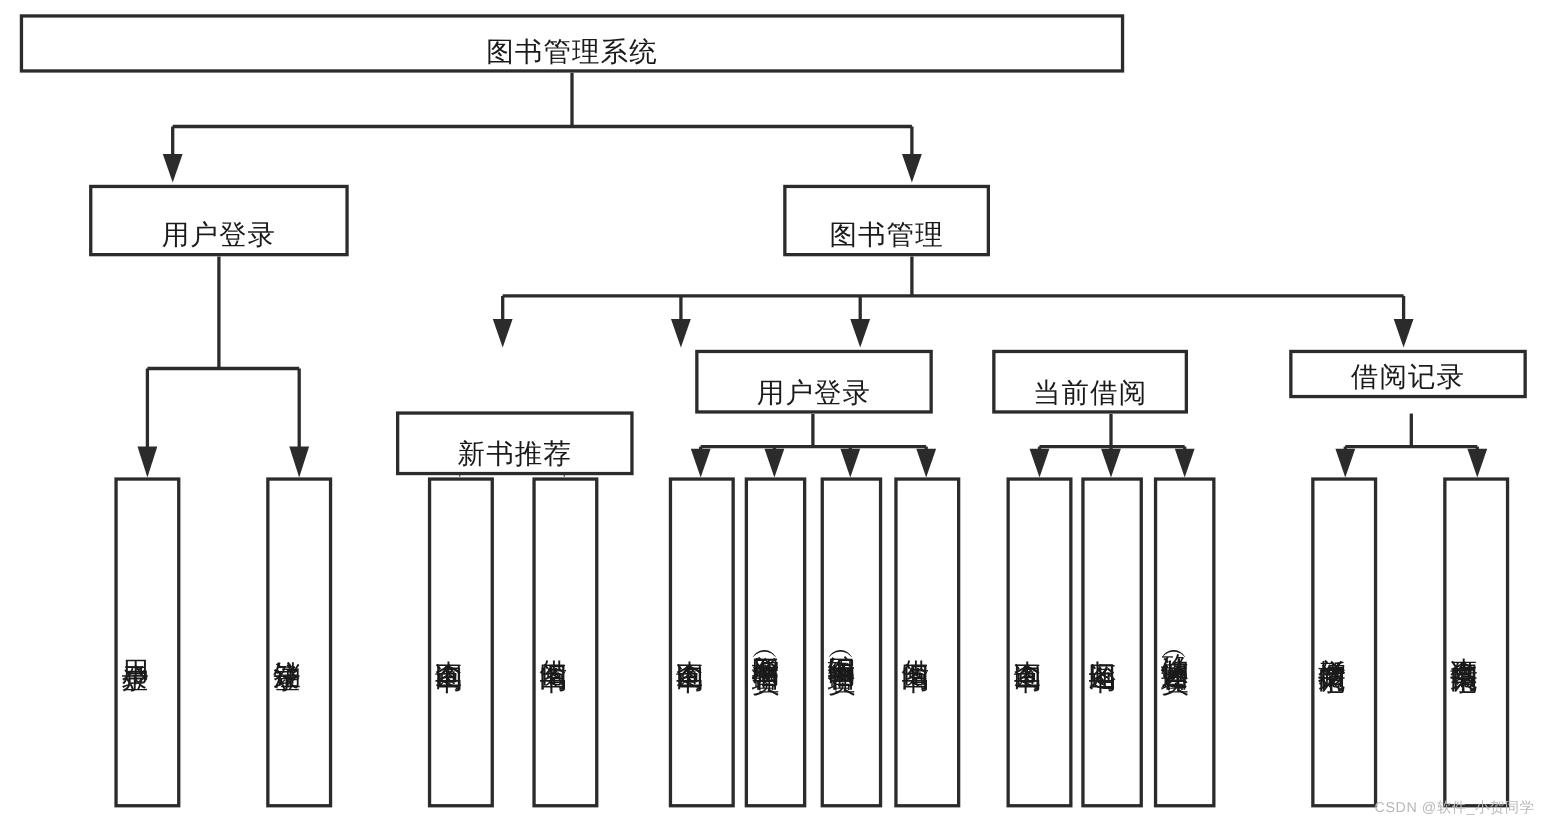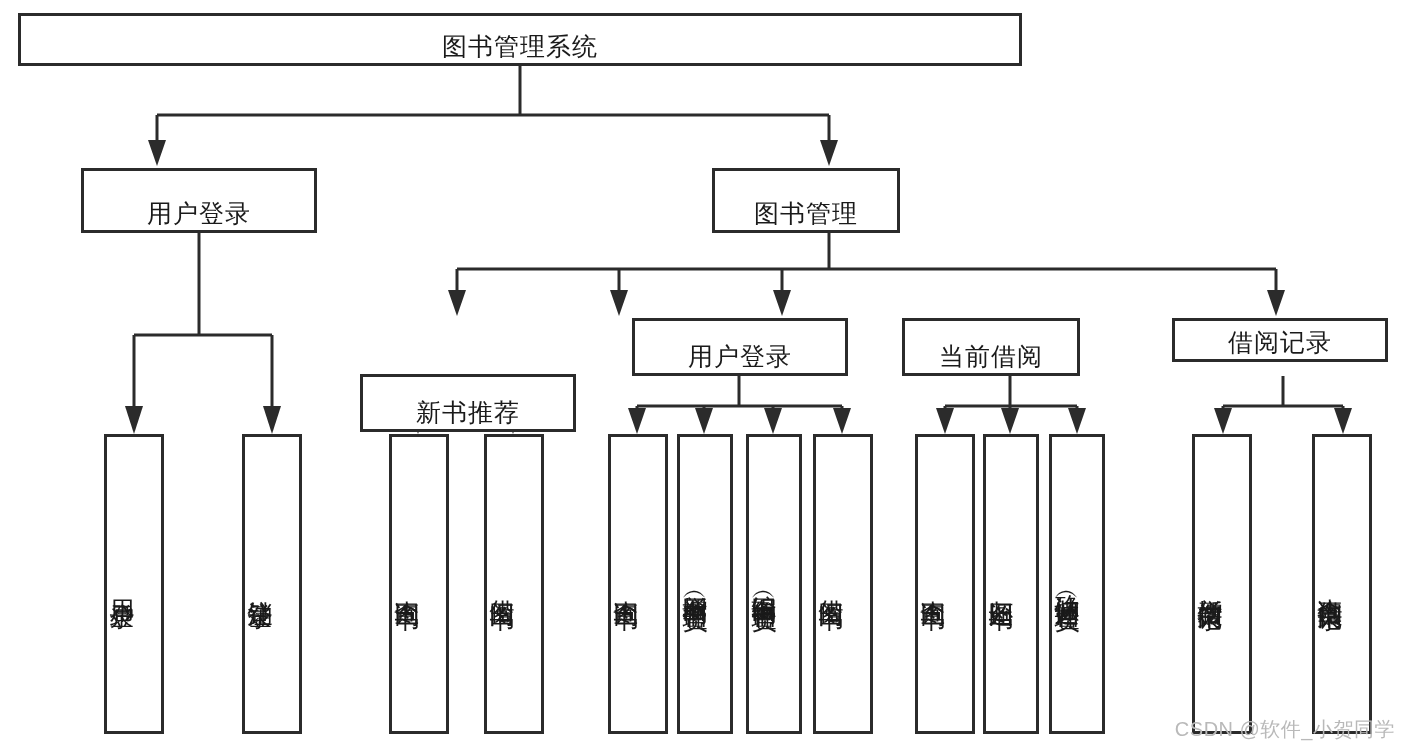--- a/index.html
+++ b/index.html
@@ -59,21 +59,21 @@
     fill: none;
   }
   .link-arrow {
     fill: #2b2b2b;
     stroke: none;
   }
   #watermark {
     position: absolute;
     right: 10px;
     bottom: 4px;
-    font-size: 20px;
+    font-size: 13px;
     color: #b9b9b9;
     white-space: nowrap;
     letter-spacing: 0.5px;
   }
 </style>
 </head>
 <body>
 
 <div id="canvas">
 

